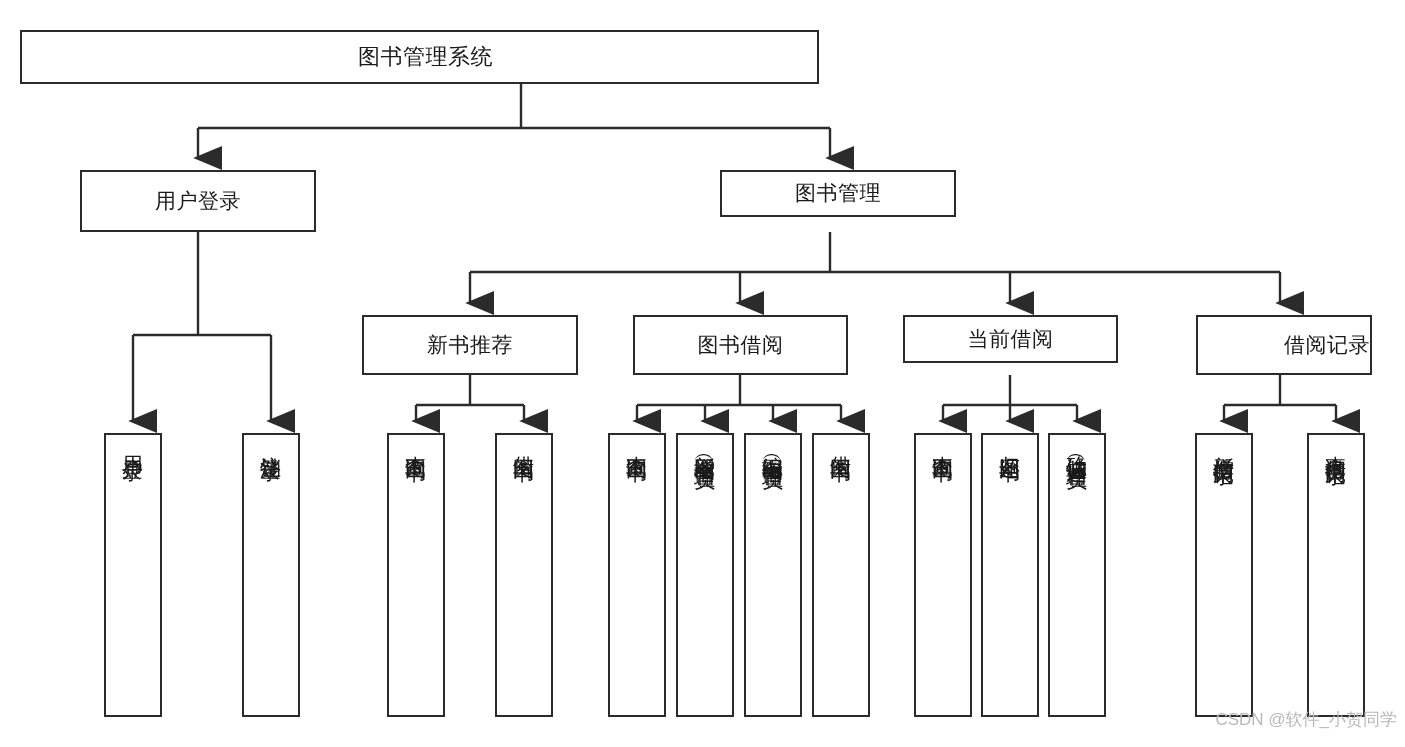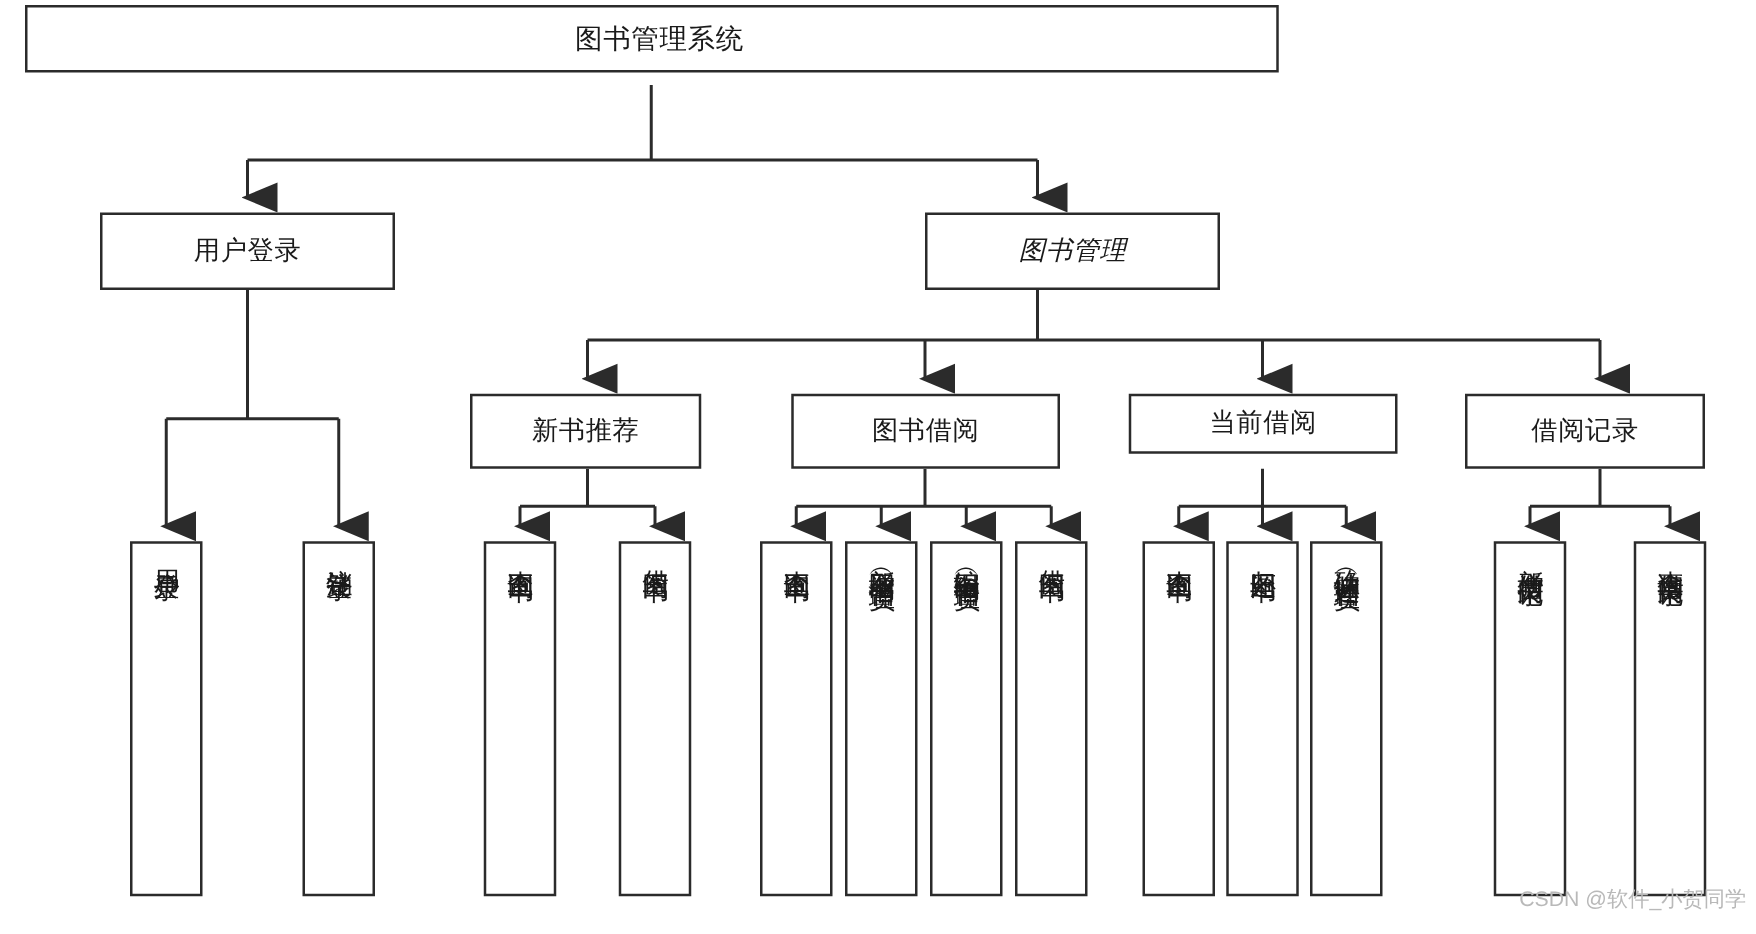--- a/index.html
+++ b/index.html
@@ -117,41 +117,41 @@
       <path d="M 1010 405 L 1010 421" marker-end="url(#arrow)"></path>
       <path d="M 1077 405 L 1077 421" marker-end="url(#arrow)"></path>
 
       <path d="M 1280 375 L 1280 405"></path>
       <path d="M 1224 405 L 1336 405"></path>
       <path d="M 1224 405 L 1224 421" marker-end="url(#arrow)"></path>
       <path d="M 1336 405 L 1336 421" marker-end="url(#arrow)"></path>
     </g>
   </svg>
 
-  <div class="node horiz root" style="left:20px;top:4px;width:1003px;height:54px;padding-left:12px;">
+  <div class="node horiz root" style="left:20px;top:30px;width:799px;height:54px;padding-left:12px;">
     <span class="label">图书管理系统</span>
   </div>
 
   <div class="node horiz" style="left:80px;top:170px;width:236px;height:62px;">
     <span class="label">用户登录</span>
   </div>
-  <div class="node horiz" style="left:740px;top:170px;width:236px;height:62px;font-style:italic;">
+  <div class="node horiz" style="left:720px;top:170px;width:236px;height:47px;">
     <span class="label">图书管理</span>
   </div>
 
-  <div class="node horiz" style="left:376px;top:315px;width:185px;height:60px;">
+  <div class="node horiz" style="left:362px;top:315px;width:216px;height:60px;">
     <span class="label">新书推荐</span>
   </div>
   <div class="node horiz" style="left:633px;top:315px;width:215px;height:60px;">
     <span class="label">图书借阅</span>
   </div>
   <div class="node horiz" style="left:903px;top:315px;width:215px;height:48px;">
     <span class="label">当前借阅</span>
   </div>
-  <div class="node horiz" style="left:1172px;top:315px;width:192px;height:60px;">
+  <div class="node horiz" style="left:1196px;top:315px;width:176px;height:60px;justify-content:flex-end;">
     <span class="label">借阅记录</span>
   </div>
 
   <div class="node vert" style="left:104px;top:433px;width:58px;height:284px;">
     <span class="label">用户登录</span>
   </div>
   <div class="node vert" style="left:242px;top:433px;width:58px;height:284px;">
     <span class="label">注销登录</span>
   </div>
 

